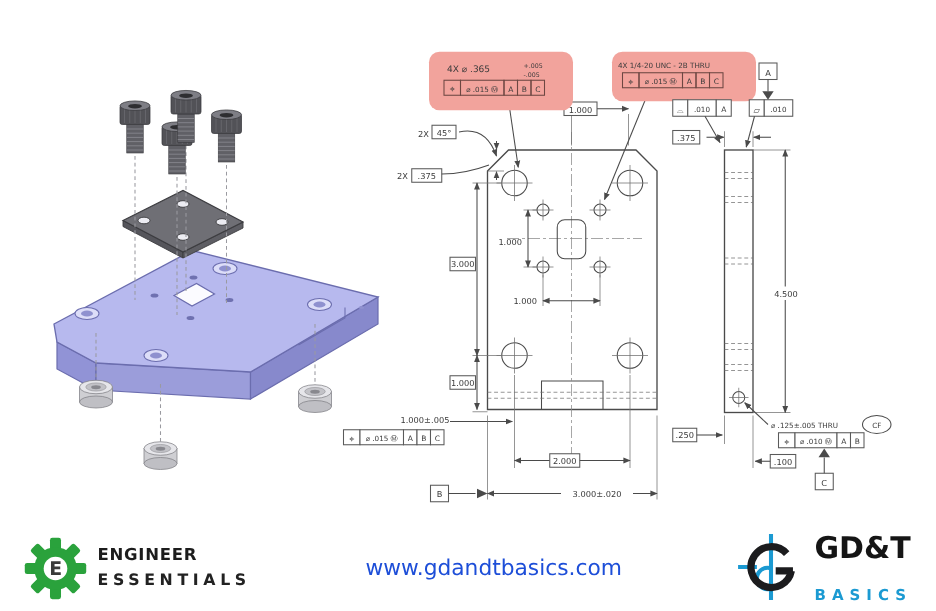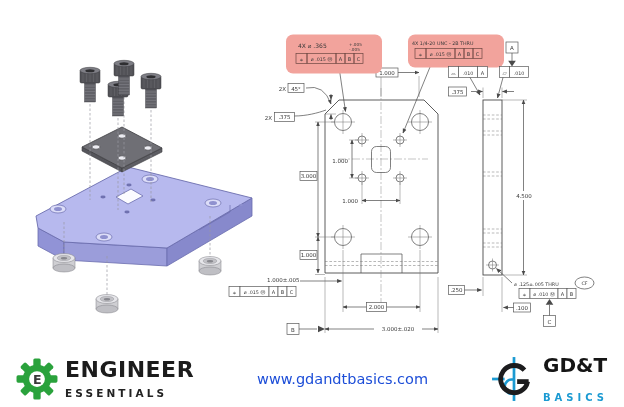--- a/index.html
+++ b/index.html
@@ -22,24 +22,24 @@
   .cross{fill:none;stroke:#6f6f6f;stroke-width:0.5}
   .box{fill:#fff;stroke:#5a5a5a;stroke-width:0.7}
   .fcf{fill:#fff;stroke:#5a5a5a;stroke-width:0.7}
   .fcfp{fill:none;stroke:#6d4742;stroke-width:0.7}
   .hl{fill:#f2a39c}
   .tri{fill:#4a4a4a}
   .dl{fill:none;stroke:#4a4a4a;stroke-width:0.7}
   .adash{fill:none;stroke:#9a9aa0;stroke-width:0.7;stroke-dasharray:2.5,2}
   .footer{position:absolute;left:0;top:350px;width:624px;height:57px;display:flex;align-items:center;justify-content:space-between;padding:0 16px;background:#fff}
   .logo-ee{display:flex;align-items:center;gap:7px}
-  .ee-name{font-size:22px;font-weight:bold;letter-spacing:.5px;color:#1c1c1c;line-height:1.05}
+  .ee-name{font-size:11px;font-weight:bold;letter-spacing:.5px;color:#1c1c1c;line-height:1.05}
   .ee-sub{font-size:10.5px;font-weight:600;letter-spacing:3.1px;color:#222;margin-top:6px}
   .url{font-size:14.5px;font-weight:normal;color:#1d4ed8}
-  .logo-gdt{display:flex;align-items:center;gap:6px}
+  .logo-gdt{display:flex;align-items:flex-start;gap:6px}
   .gdt-name{font-size:20px;font-weight:bold;color:#151515;line-height:1}
   .gdt-sub{font-size:10px;font-weight:bold;letter-spacing:4px;color:#1b9ad2;margin-top:17px}
 </style>
 </head>
 <body>
 
 <div class="slide">
 
 <svg width="624" height="352" viewBox="0 0 624 352">
   <defs>

